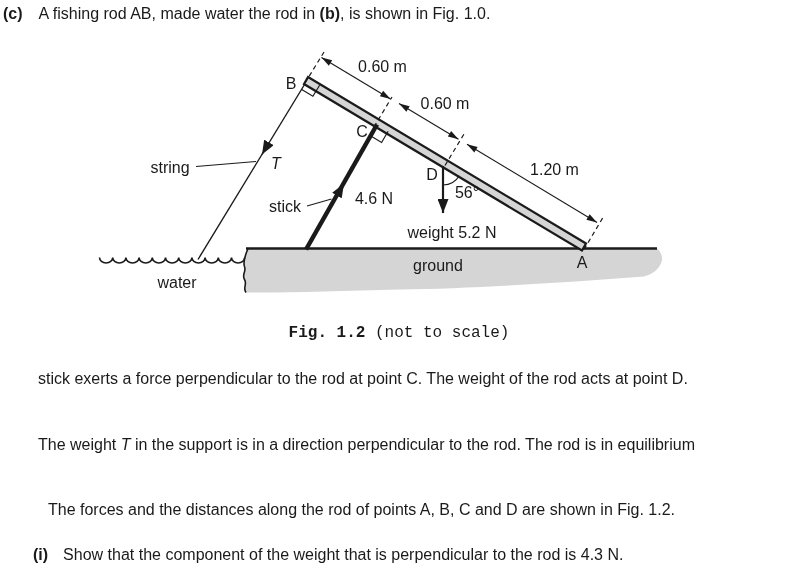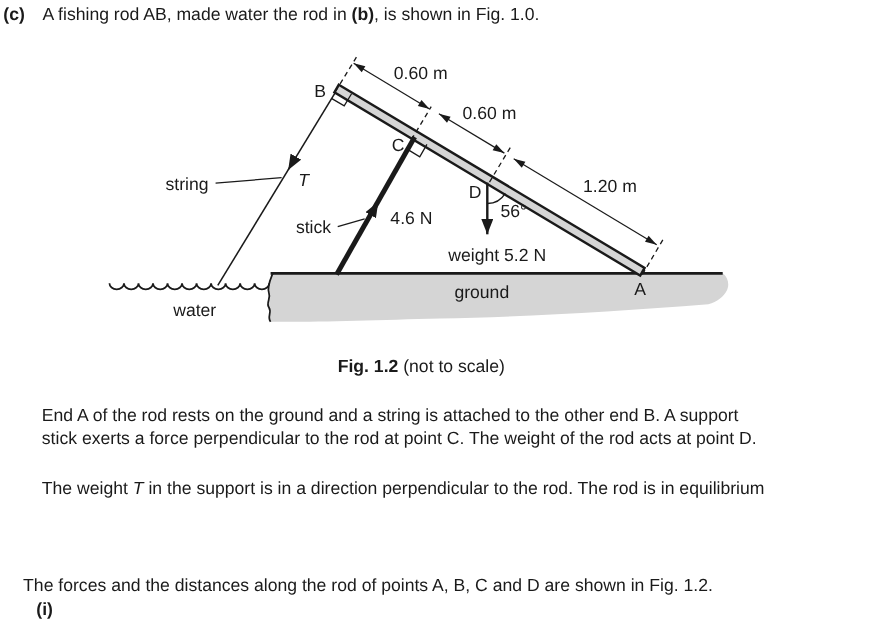--- a/index.html
+++ b/index.html
@@ -88,32 +88,32 @@
   <text x="177" y="287.5" text-anchor="middle">water</text>
   <text x="438" y="270.5" text-anchor="middle">ground</text>
   <text x="374" y="203.5" text-anchor="middle">4.6 N</text>
   <text x="452" y="237.5" text-anchor="middle">weight 5.2 N</text>
   <text x="467" y="197.5" text-anchor="middle">56°</text>
   <text x="382.5" y="71.5" text-anchor="middle">0.60 m</text>
   <text x="445" y="108.5" text-anchor="middle">0.60 m</text>
   <text x="554.5" y="174.5" text-anchor="middle">1.20 m</text>
 </svg>
 
-<div class="abs txt caption" style="top:323px;left:0;">
+<div class="abs txt caption" style="top:323px;left:16px;font-family:Liberation Mono, monospace;">
   <span class="b">Fig. 1.2</span><span> (not to scale)</span>
 </div>
 
 <div class="abs txt" style="top:368px;left:38px;width:745px;">
-  <span class="line">End A of the rod rests on the ground and a string is attached to the other end B. A support</span>
   <span class="line">stick exerts a force perpendicular to the rod at point C. The weight of the rod acts at point D.</span>
 </div>
 
 <div class="abs txt" style="top:434px;left:38px;width:745px;">
   <span class="line"><span>The weight </span><span class="i">T</span><span> in the support is in a direction perpendicular to the rod. The rod is in equilibrium</span></span>
 </div>
 
-<div class="abs txt" style="top:499px;left:21px;width:745px;margin-top:23px;">
+<div class="abs txt" style="top:499px;left:48px;width:745px;">
   <span class="line">The forces and the distances along the rod of points A, B, C and D are shown in Fig. 1.2.</span>
 </div>
 
 <div class="abs txt row" style="top:544px;left:33px;width:760px;">
   <span class="b">(i)</span>
+  <span class="gap15">Show that the component of the weight that is perpendicular to the rod is 4.3 N.</span>
 </div>
 
 </body></html>

